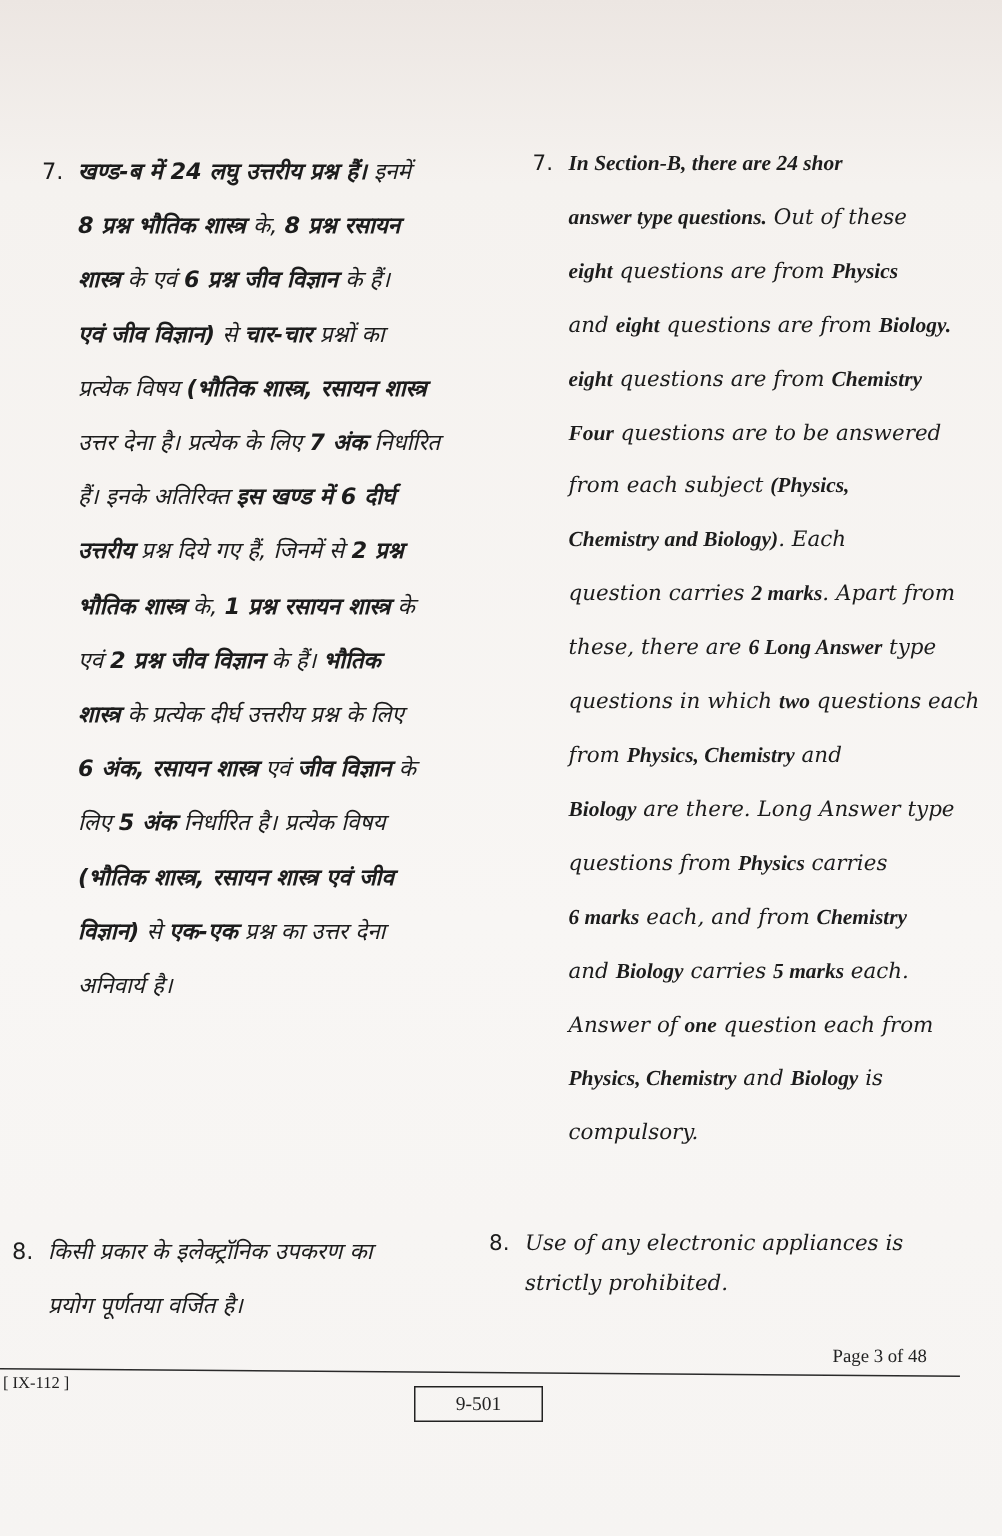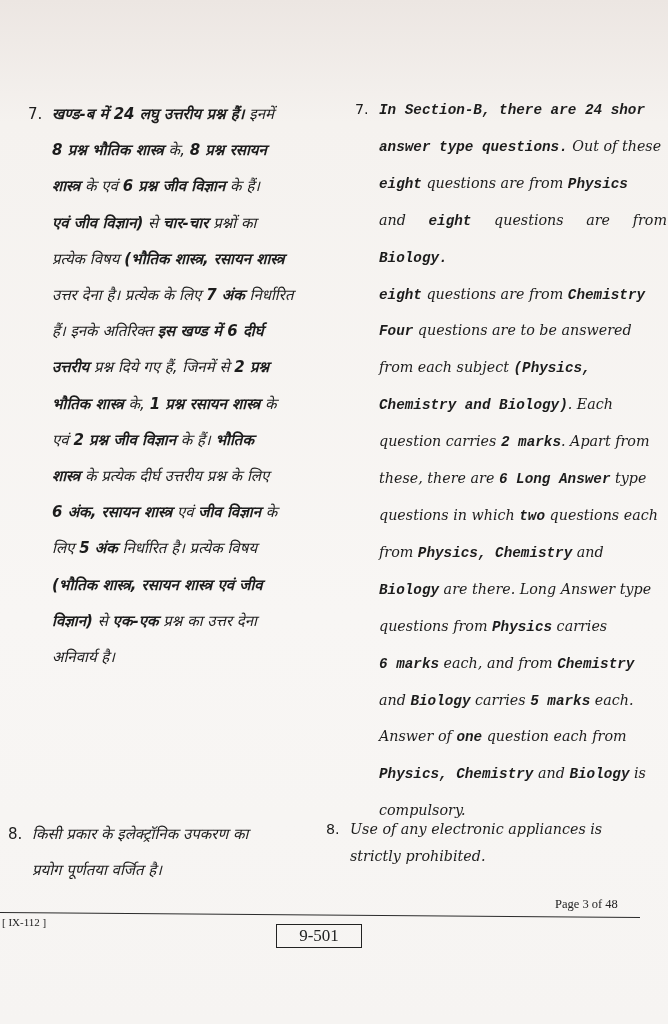--- a/index.html
+++ b/index.html
@@ -29,21 +29,21 @@
       font-family: "DejaVu Serif", serif;
       font-size: 14.3px;
       line-height: 35.9px;
     }
     .item { position: relative; padding-left: 24px; text-align: justify; }
     .col-hi .item { padding-left: 24px; }
     .num { position: absolute; left: 0; top: 0; font-style: normal; font-family: "DejaVu Sans", sans-serif; }
     .col-hi .num { left: 0; }
     .item p { margin: 0; }
     b { font-weight: bold; }
-    .en b { font-family: Liberation Mono, monospace; }
+    .en b { font-family: Liberation Serif, serif; }
     .item8-hi {
       position: absolute; left: 8px; top: 816px; width: 315px;
       font-family: "DejaVu Sans", sans-serif; font-style: italic;
       font-size: 15px; line-height: 36px;
     }
     .item8-en {
       position: absolute; left: 326px; top: 816px; width: 316px;
       font-family: "DejaVu Serif", serif; font-style: italic;
       font-size: 14.3px; line-height: 27px;
     }
@@ -53,21 +53,21 @@
       border-top: 1.6px solid #2a2a2a;
       transform: rotate(0.45deg); transform-origin: left center;
     }
     .footer-left {
       position: absolute; left: 2px; top: 916px;
       font-family: "Liberation Serif", serif; font-size: 11px; color: #222;
     }
     .footer-center {
       position: absolute; left: 276px; top: 924px; width: 84px; height: 22px;
       border: 1.5px solid #222;
-      font-family: "Liberation Serif", serif; font-size: 17px; line-height: 22px;
+      font-family: "Liberation Serif", serif; font-size: 13px; line-height: 22px;
       text-align: center; color: #222;
     }
     .footer-right {
       position: absolute; left: 555px; top: 897px;
       font-family: "Liberation Serif", serif; font-size: 12.5px; color: #222;
     }
   </style>
 </head>
 <body>
 

